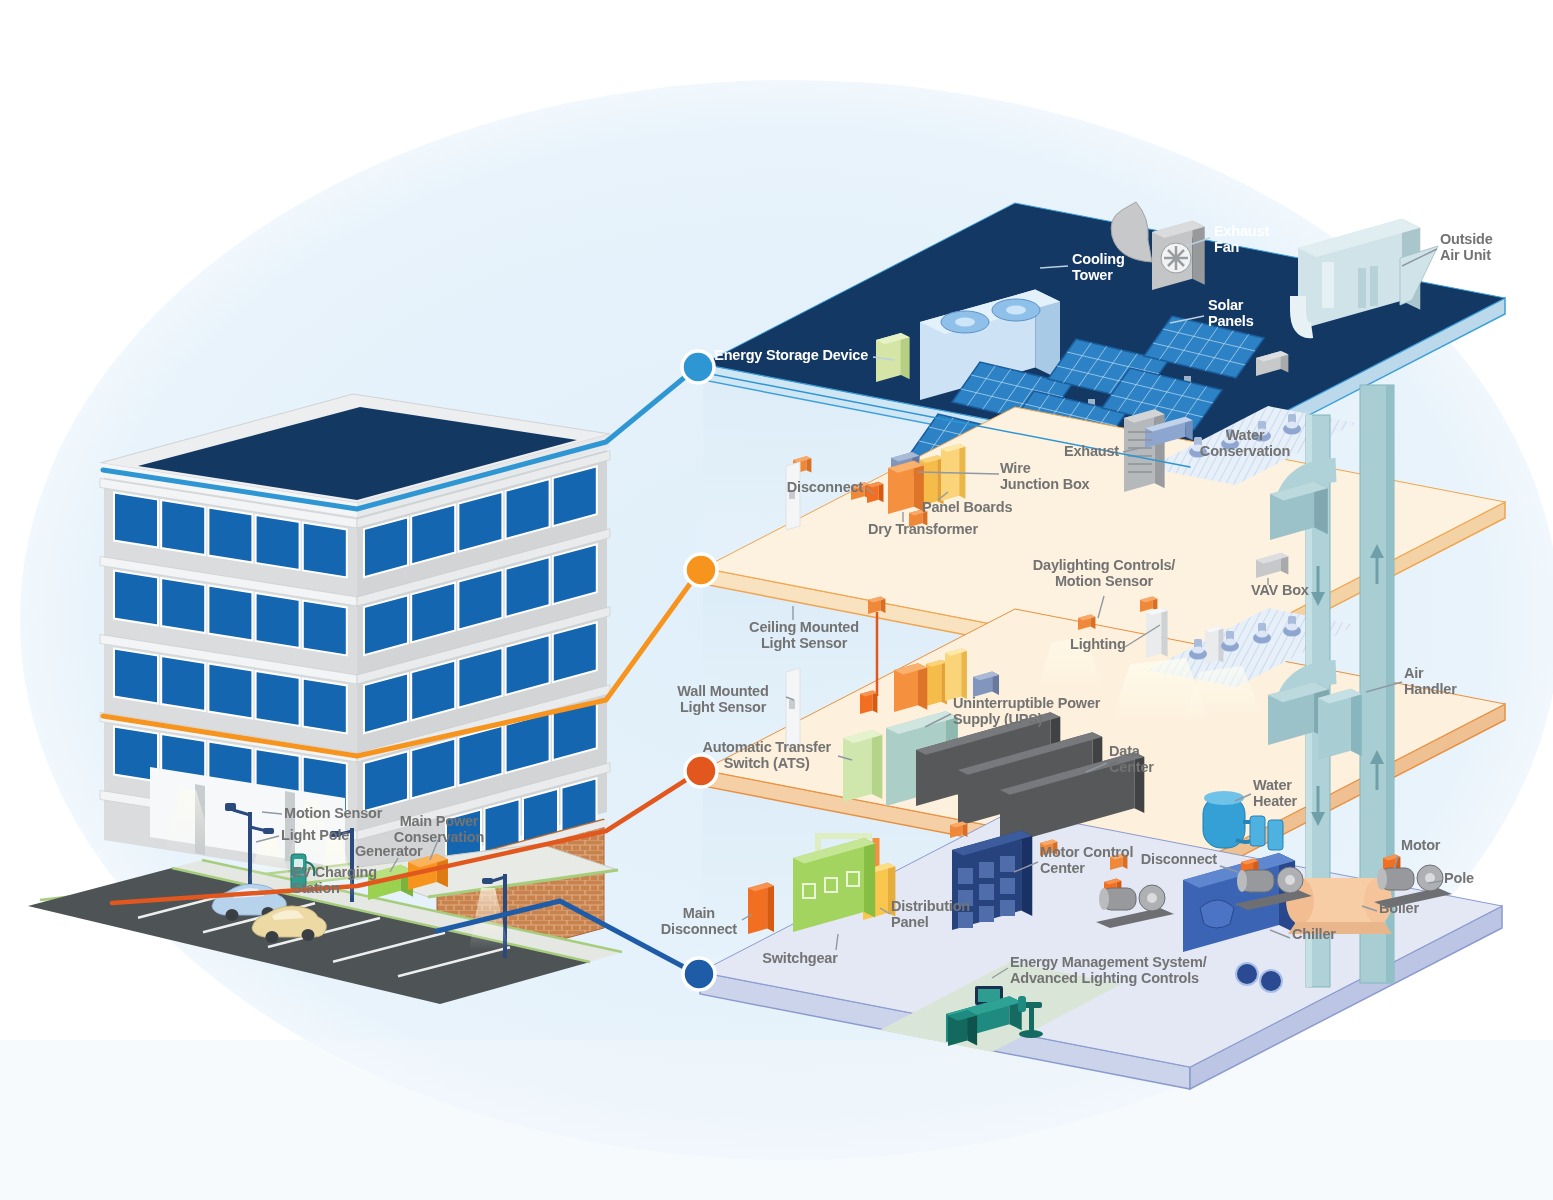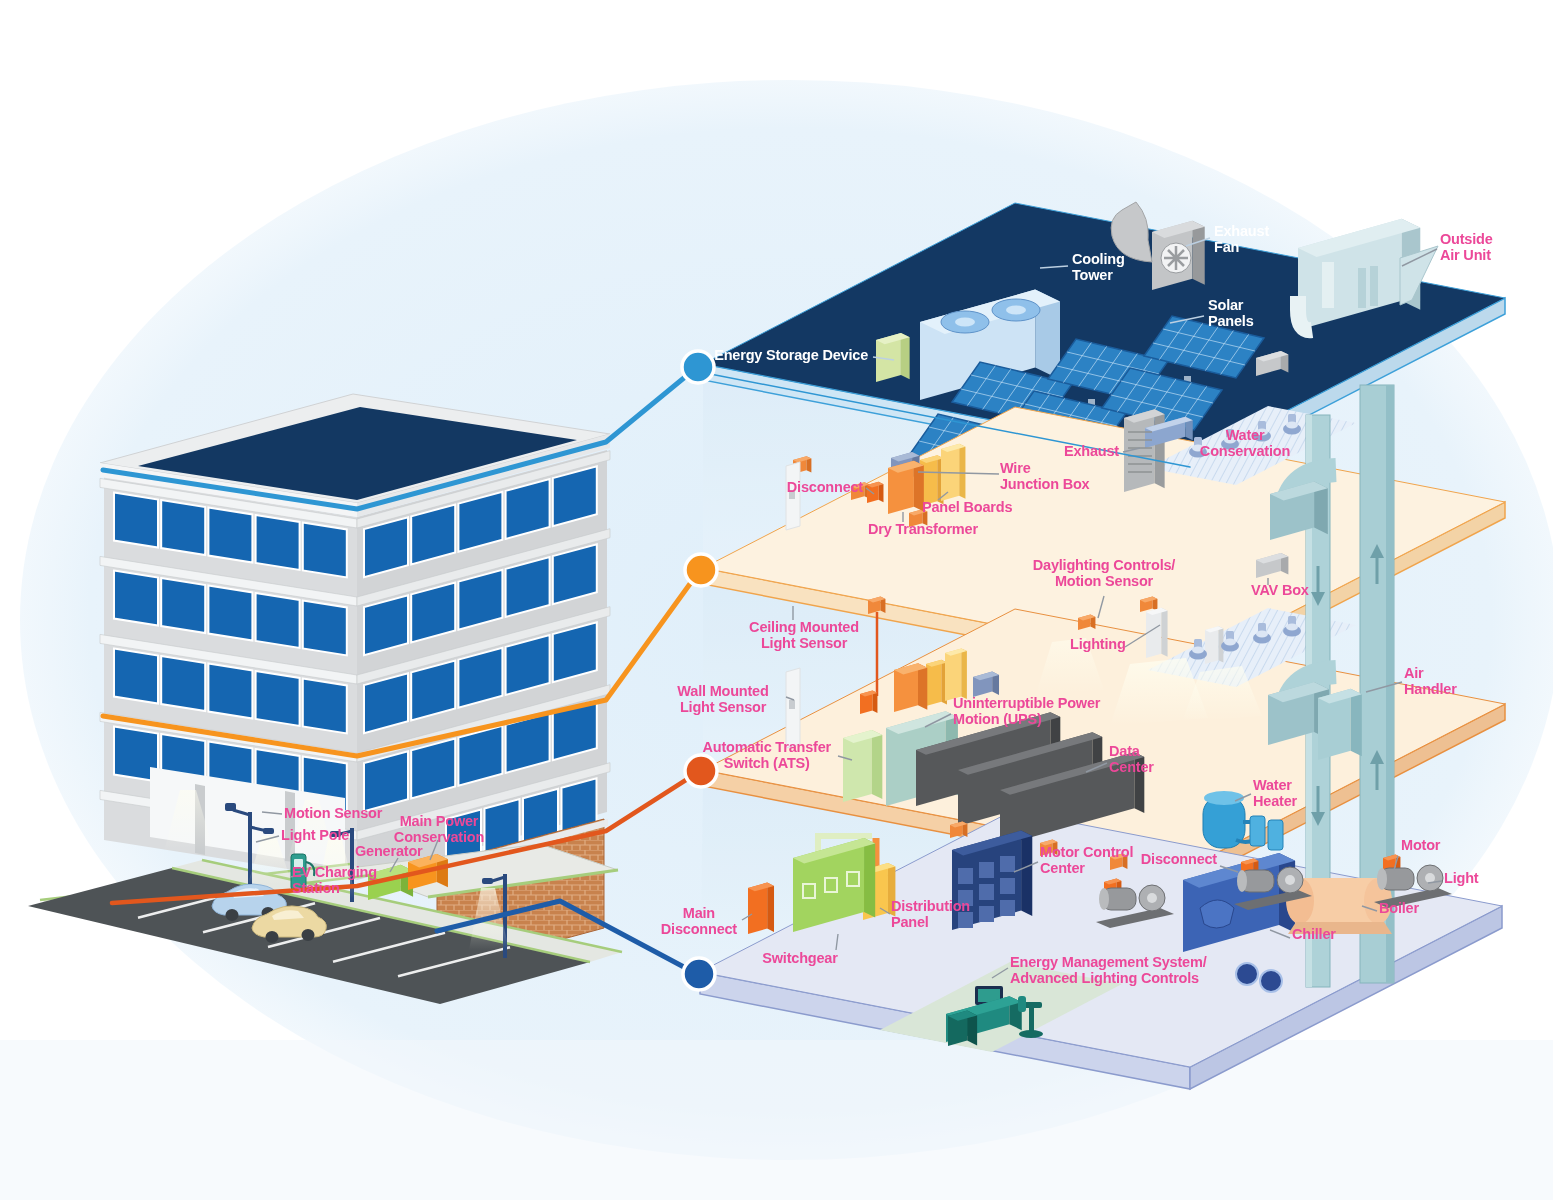--- a/index.html
+++ b/index.html
@@ -1,20 +1,20 @@
 <!DOCTYPE html>
 <html><head>
 <meta charset="utf-8">
 <style>
   html,body{margin:0;padding:0;background:#fff}
   #stage{position:relative;width:1553px;height:1200px;overflow:hidden;
          font-family:"Liberation Sans",sans-serif;background:#fff}
   #scene{position:absolute;left:0;top:0}
   .lbl{position:absolute;font:700 14.5px/1.1 "Liberation Sans",sans-serif;
-       color:#ec4899;white-space:pre-line;letter-spacing:-.2px}
+       color:#737373;white-space:pre-line;letter-spacing:-.2px}
   .lbl.w{color:#ffffff}
   .lbl.c{text-align:center}
   .lbl.r{text-align:center}
 </style>
 </head>
 <body>
 
 <div id="stage">
 <svg id="scene" width="1553" height="1200" viewBox="0 0 1553 1200">
   <defs>
@@ -825,32 +825,32 @@
 Motion Sensor</div>
   <div class="lbl" style="left:1251px;top:583px">VAV Box</div>
   <div class="lbl c" style="left:728px;width:152px;top:620px">Ceiling Mounted
 Light Sensor</div>
   <div class="lbl" style="left:1070px;top:637px">Lighting</div>
   <div class="lbl" style="left:1404px;top:666px">Air
 Handler</div>
   <div class="lbl c" style="left:664px;width:118px;top:684px">Wall Mounted
 Light Sensor</div>
   <div class="lbl" style="left:953px;top:696px">Uninterruptible Power
-Motion (UPS)</div>
+Supply (UPS)</div>
   <div class="lbl r" style="right:722px;top:740px">Automatic Transfer
 Switch (ATS)</div>
   <div class="lbl" style="left:1109px;top:744px">Data
 Center</div>
   <div class="lbl" style="left:1253px;top:778px">Water
 Heater</div>
   <div class="lbl" style="left:1040px;top:845px">Motor Control
 Center</div>
   <div class="lbl r" style="right:336px;top:852px">Disconnect</div>
   <div class="lbl" style="left:1401px;top:838px">Motor</div>
-  <div class="lbl" style="left:1444px;top:871px">Light</div>
+  <div class="lbl" style="left:1444px;top:871px">Pole</div>
   <div class="lbl" style="left:1379px;top:901px">Boiler</div>
   <div class="lbl" style="left:1292px;top:927px">Chiller</div>
   <div class="lbl" style="left:891px;top:899px">Distribution
 Panel</div>
   <div class="lbl r" style="right:816px;top:906px">Main
 Disconnect</div>
   <div class="lbl c" style="left:740px;width:120px;top:951px">Switchgear</div>
   <div class="lbl" style="left:1010px;top:955px">Energy Management System/
 Advanced Lighting Controls</div>
   <div class="lbl" style="left:284px;top:806px">Motion Sensor</div>

